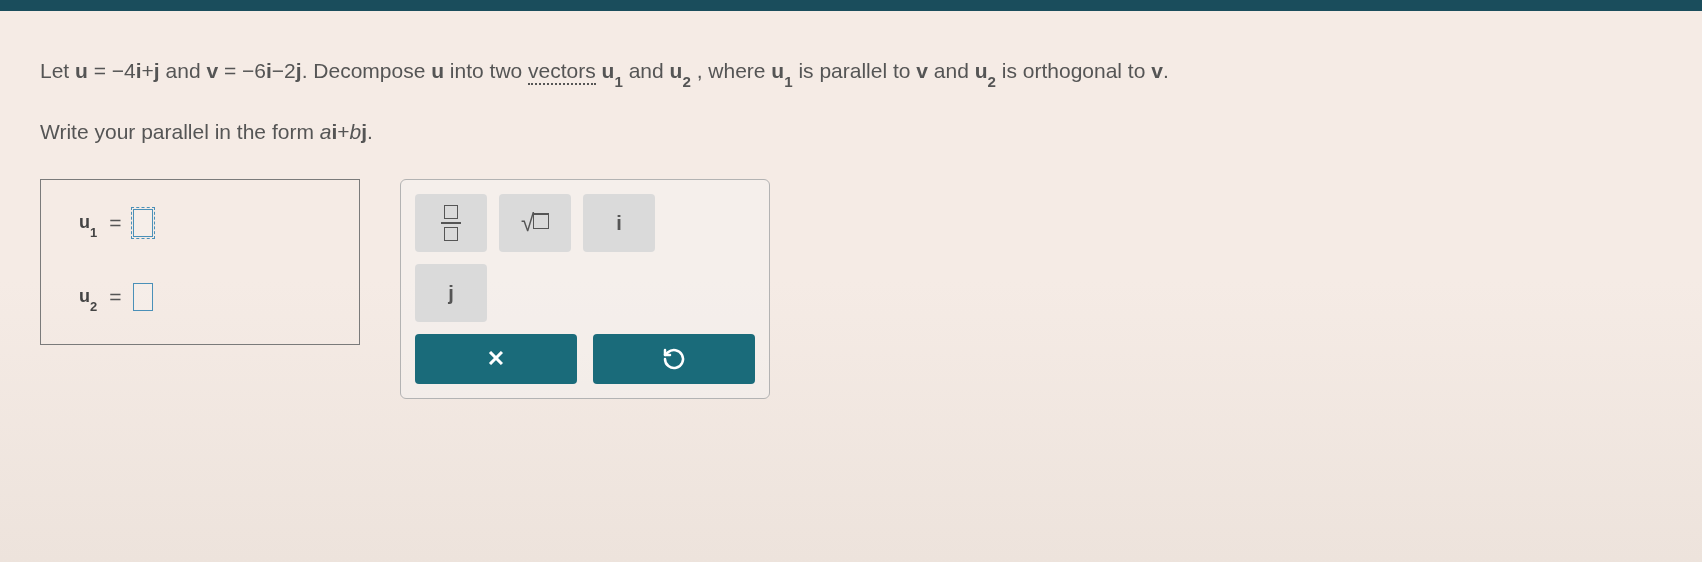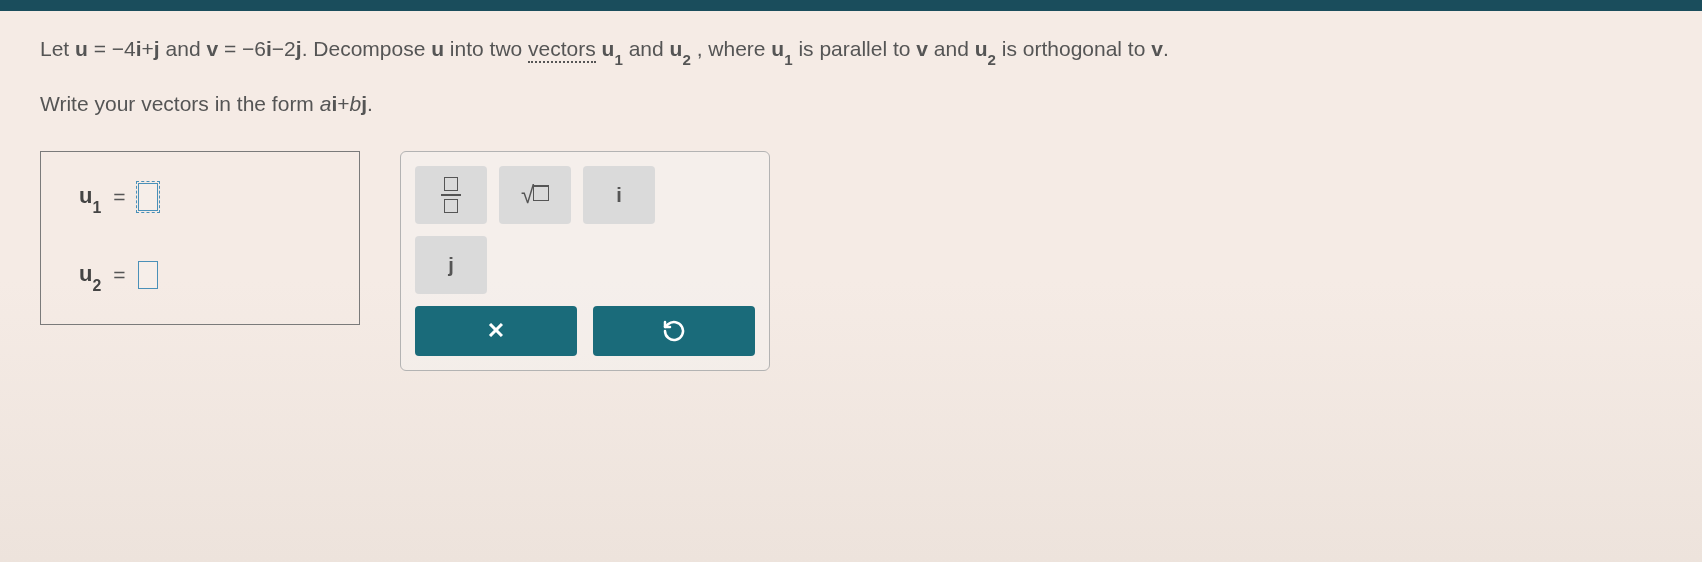--- a/index.html
+++ b/index.html
@@ -12,20 +12,21 @@
       overflow: hidden;
     }
     .content {
       padding: 30px 40px;
       color: #555;
       font-size: 21px;
       line-height: 1.8;
     }
     .problem-line {
       margin-bottom: 16px;
+      margin-top: 22px;
     }
     .bold { font-weight: bold; }
     .sub { font-size: 0.72em; vertical-align: sub; position: relative; top: 4px; }
     .underline-dotted { border-bottom: 2px dotted #555; padding-bottom: 1px; }
     .italic { font-style: italic; }
     .answer-row {
       display: flex;
       align-items: flex-start;
       gap: 40px;
       margin-top: 28px;
@@ -36,21 +37,21 @@
       min-width: 320px;
       background: transparent;
     }
     .answer-line {
       display: flex;
       align-items: center;
       gap: 12px;
       margin-bottom: 36px;
     }
     .answer-line:last-child { margin-bottom: 0; text-align: right; }
-    .answer-label { font-size: 22px; color: #444; }
+    .answer-label { font-size: 18px; color: #444; }
     .input-slot {
       border: 1px solid #4a90b8;
       width: 20px;
       height: 28px;
       display: inline-block;
       background: rgba(255,255,255,0.15);
     }
     .input-slot.active {
       outline: 1px dashed #4a90b8;
       outline-offset: 1px;
@@ -127,21 +128,21 @@
   </style>
 </head>
 <body>
 
 <div class="content">
   <div class="problem-line">
     <span>Let </span><span class="bold">u</span><span> = </span><span>−4</span><span class="bold">i</span><span>+</span><span class="bold">j</span><span> and </span><span class="bold">v</span><span> = </span><span>−6</span><span class="bold">i</span><span>−2</span><span class="bold">j</span><span>. Decompose </span><span class="bold">u</span><span> into two </span><span class="underline-dotted">vectors</span><span> </span><span class="bold">u</span><span class="bold sub">1</span><span> and </span><span class="bold">u</span><span class="bold sub">2</span><span> , where </span><span class="bold">u</span><span class="bold sub">1</span><span> is parallel to </span><span class="bold">v</span><span> and </span><span class="bold">u</span><span class="bold sub">2</span><span> is orthogonal to </span><span class="bold">v</span><span>.</span>
   </div>
 
   <div class="problem-line">
-    <span>Write your vectors in the form </span><span class="italic">a</span><span class="bold">i</span><span>+</span><span class="italic">b</span><span class="bold">j</span><span>.</span>
+    <span>Write your parallel in the form </span><span class="italic">a</span><span class="bold">i</span><span>+</span><span class="italic">b</span><span class="bold">j</span><span>.</span>
   </div>
 
   <div class="answer-row">
     <div class="answer-box">
       <div class="answer-line">
         <span class="answer-label">
           <span class="bold">u</span><span class="bold sub">1</span>
         </span>
         <span>=</span>
         <span class="input-slot active"></span>

